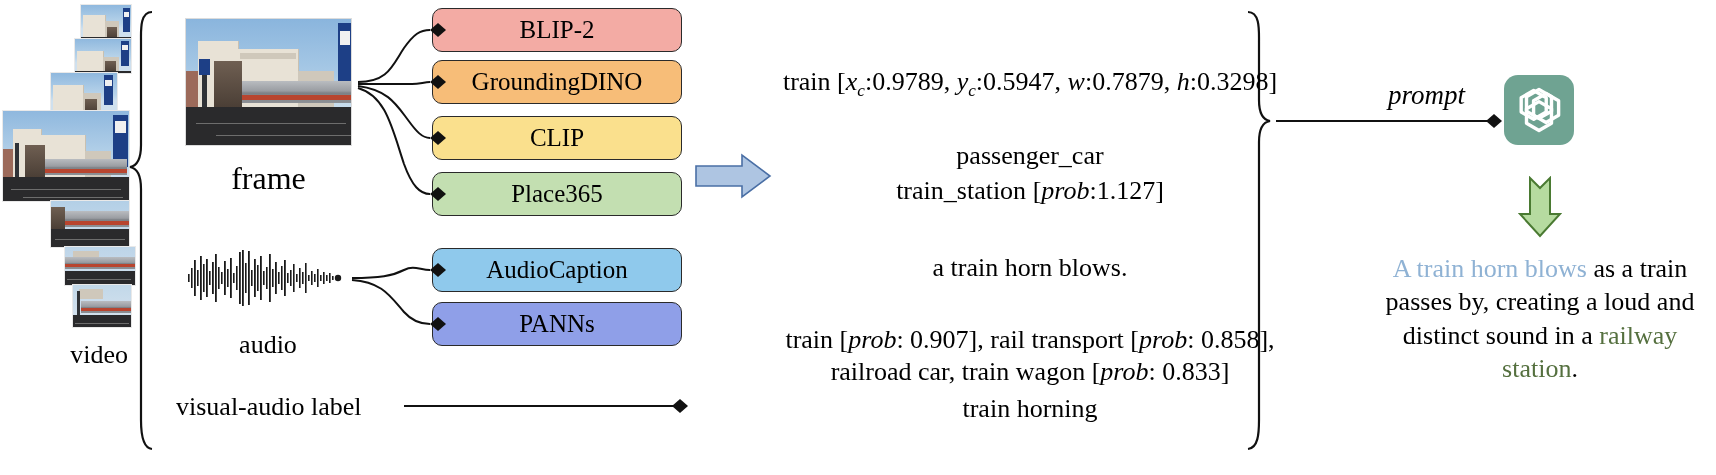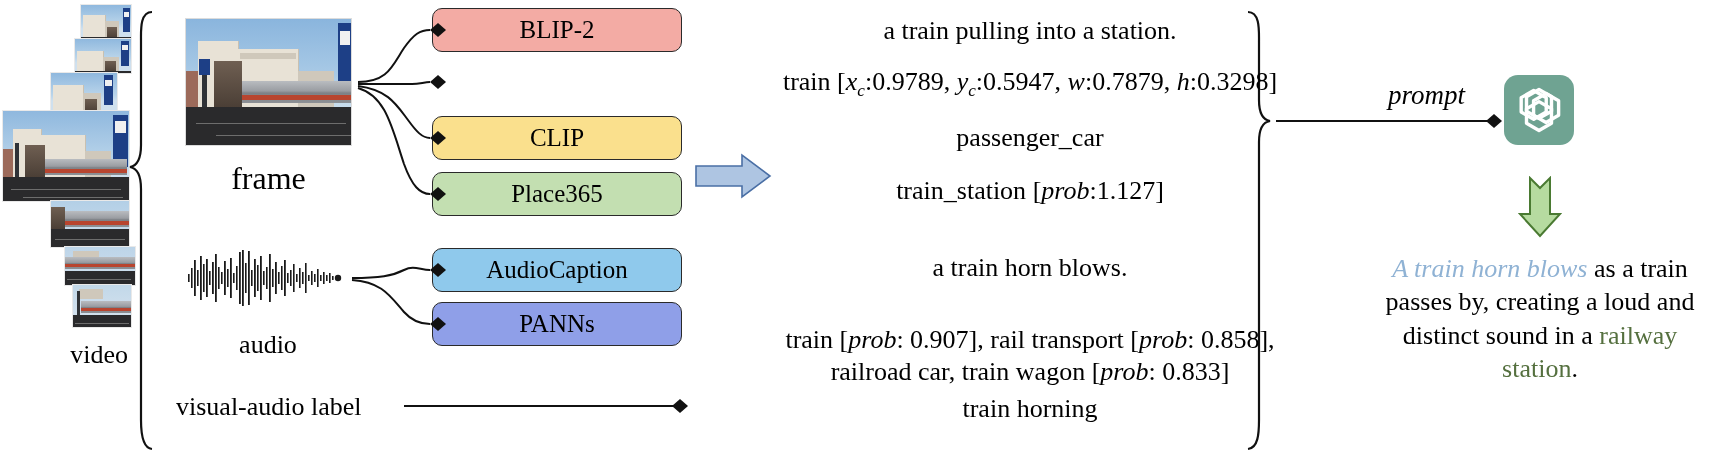--- a/index.html
+++ b/index.html
@@ -52,36 +52,36 @@
   
   svg.ov{position:absolute;left:0;top:0;width:1716px;height:475px;overflow:visible;}
 
   
   #big-arrow{position:absolute;left:694px;top:152px;width:78px;height:48px;}
 
   
   .mtxt{position:absolute;text-align:center;font-size:26px;line-height:1.22;}
   #t-cap    {left:760px;top:15px;  width:540px;}
   #t-box    {left:735px;top:66px;  width:590px;}
-  #t-clip   {left:760px;top:122px; width:540px;}
+  #t-clip   {left:760px;top:140px; width:540px;}
   #t-place  {left:760px;top:175px; width:540px;}
   #t-audcap {left:760px;top:252px; width:540px;}
   #t-panns  {left:745px;top:308px; width:570px;margin-top:16px;}
   #t-val    {left:760px;top:393px; width:540px;}
   i.v{font-style:italic;}
   sub{font-size:0.66em;font-style:italic;}
 
   
   #prompt-label{position:absolute;left:1388px;top:80px;font-size:27px;font-style:italic;}
   #gpt-logo{position:absolute;left:1504px;top:75px;width:70px;height:70px;
        background:#6fa392;border-radius:14px;}
   #down-arrow{position:absolute;left:1518px;top:176px;width:44px;height:62px;}
   #gpt-out{position:absolute;left:1372px;top:252px;width:336px;text-align:center;
        font-size:26px;line-height:1.28;}
-  .hl-blue{color:#8fb2d4;font-style:italic;}
+  .hl-blue{color:#8fb2d4;}
   .hl-green{color:#55703f;}
 </style>
 </head>
 <body>
 
 <div class="stage">
 
   <div id="video-stack">
     <div class="fr" style="left:78px;top:0px;width:52px;height:36px;">
       <div class="sky"></div>
@@ -226,20 +226,23 @@
       <rect x="141" y="23" width="1.6" height="10"></rect>
       <rect x="144" y="26" width="1.6" height="4"></rect>
       <ellipse cx="150" cy="28" rx="3.2" ry="3.2"></ellipse>
     </g>
   </svg>
   <div id="audio-label">audio</div>
 
   <div class="mbox" id="box-blip">
     <span>BLIP-2</span>
   </div>
+  <div class="mbox" id="box-gdino">
+    <span>GroundingDINO</span>
+  </div>
   <div class="mbox" id="box-clip">
     <span>CLIP</span>
   </div>
   <div class="mbox" id="box-place">
     <span>Place365</span>
   </div>
   <div class="mbox" id="box-audcap">
     <span>AudioCaption</span>
   </div>
   <div class="mbox" id="box-panns">
@@ -294,21 +297,20 @@
       <path d="M1486 121 l8 -7 l8 7 l-8 7 z"></path>
     </g>
   </svg>
 
   <div style="position:absolute;left:176px;top:392px;font-size:26px;">visual-audio label</div>
 
   <svg id="big-arrow" viewBox="0 0 78 48">
     <polygon points="2,14 48,14 48,3 76,24 48,45 48,34 2,34" fill="#aec5e2" stroke="#4a6fa5" stroke-width="1.6"></polygon>
   </svg>
 
-  <div class="mtxt" id="t-cap">a train pulling into a station.</div>
 
   <div class="mtxt" id="t-box">
     <span>train</span>
     <span> [</span><i class="v">x</i><sub>c</sub><span>:</span><span>0.9789</span><span>, </span><i class="v">y</i><sub>c</sub><span>:</span><span>0.5947</span><span>, </span><i class="v">w</i><span>:</span><span>0.7879</span><span>, </span><i class="v">h</i><span>:</span><span>0.3298</span><span>]</span>
   </div>
 
   <div class="mtxt" id="t-clip">passenger_car</div>
 
   <div class="mtxt" id="t-place">
     <span>train_station</span><span> [</span><i class="v">prob</i><span>:</span><span>1.127</span><span>]</span>

